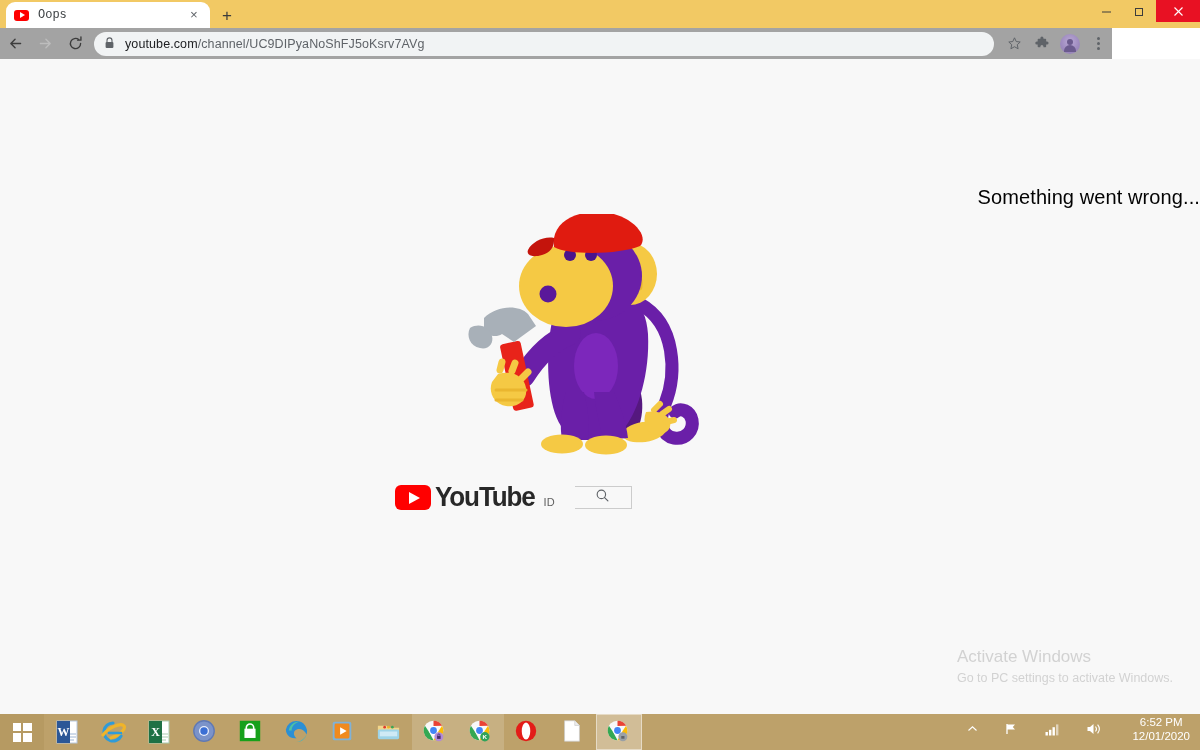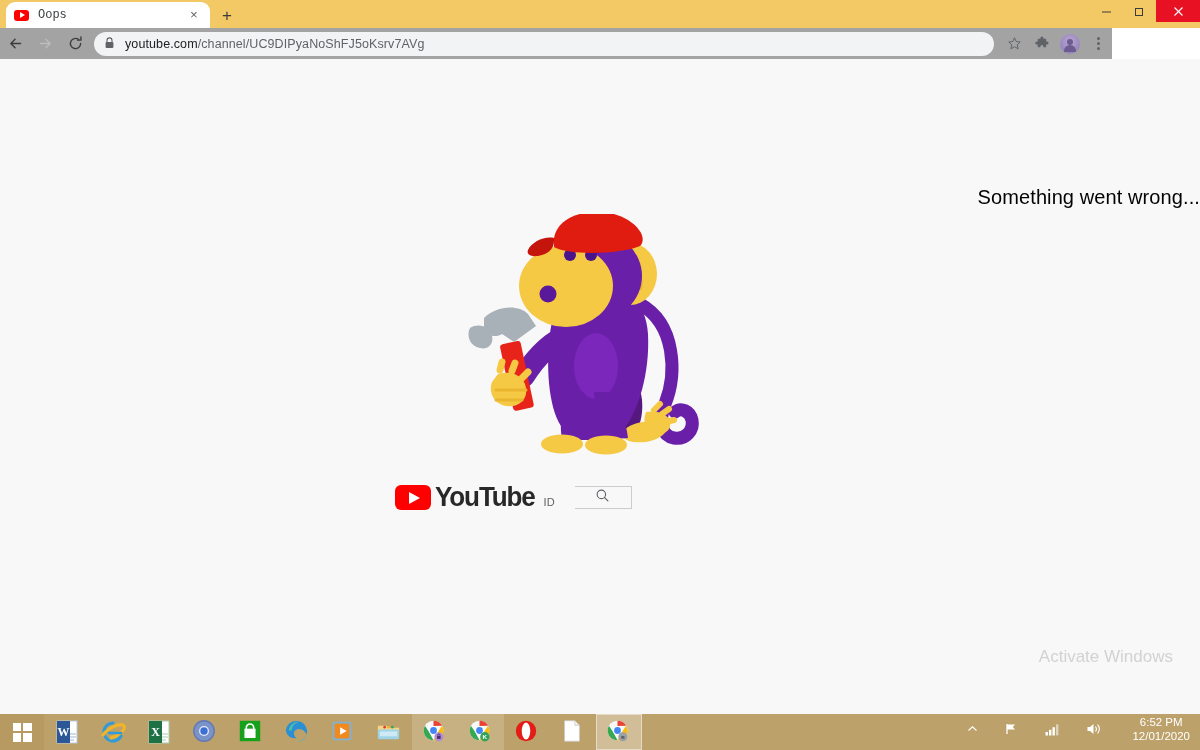--- a/index.html
+++ b/index.html
@@ -362,20 +362,21 @@
               <circle cx="8.5" cy="8.5" r="5.6" fill="none" stroke="#5f6368" stroke-width="1.5"></circle>
               <line x1="12.8" y1="12.8" x2="17.2" y2="17.2" stroke="#5f6368" stroke-width="1.6" stroke-linecap="round"></line>
             </svg>
           </span>
         </div>
       </div>
     </div>
 
     <div class="activate-wm">
       <div class="wm-title">Activate Windows</div>
+      <div class="wm-sub">Go to PC settings to activate Windows.</div>
     </div>
   </div>
 
   <div class="taskbar">
 
     <div class="start-btn">
       <span class="win-logo">
         <i></i>
           <i></i>
           <i></i>

